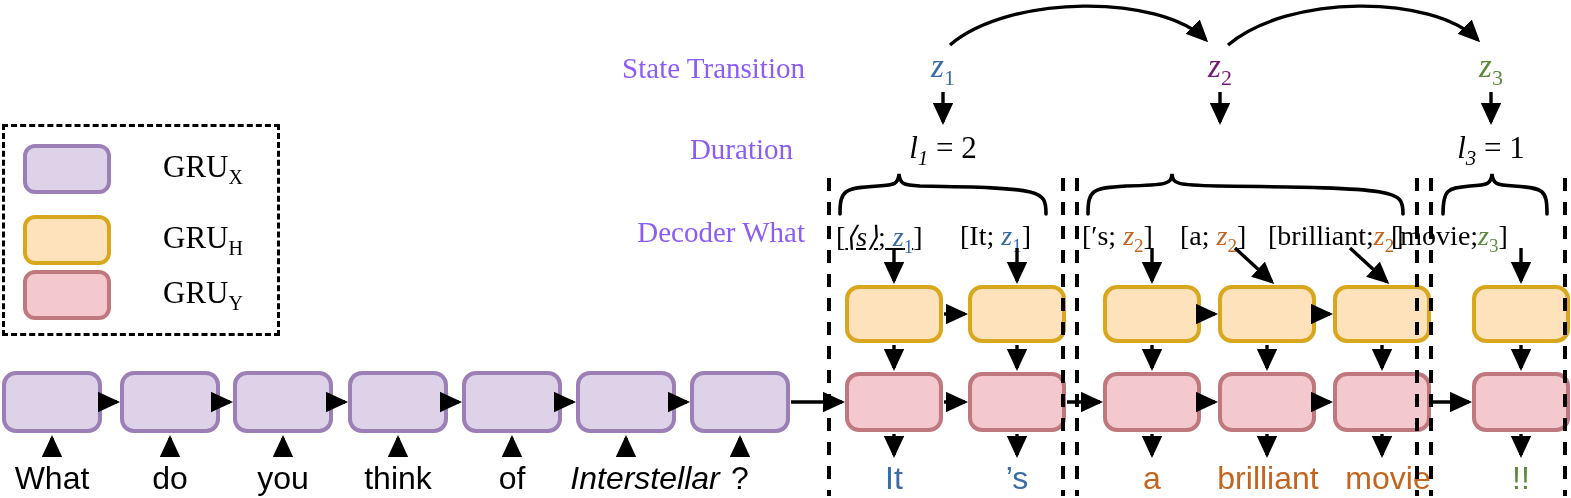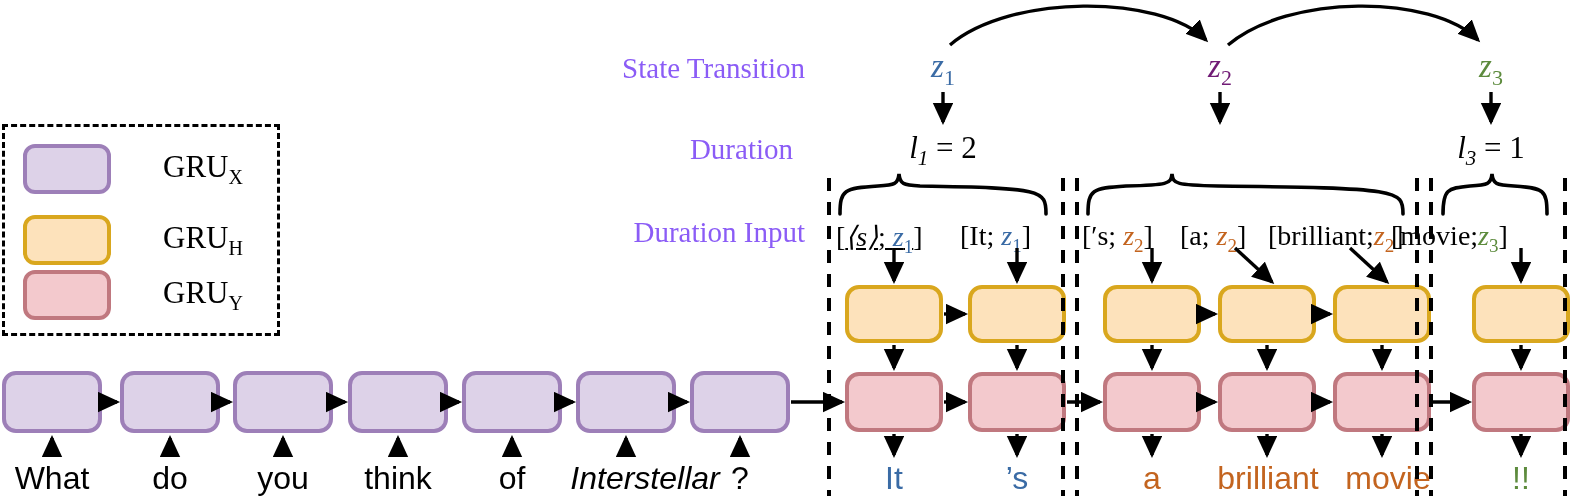--- a/index.html
+++ b/index.html
@@ -58,21 +58,21 @@
       <span class="legend-label"><span>GRU</span><sub>H</sub></span>
     </div>
     <div class="legend-row" style="top:143px;">
       <span class="legend-swatch" style="background:#f3c9cd;border:4px solid #c0787f;"></span>
       <span class="legend-label"><span>GRU</span><sub>Y</sub></span>
     </div>
   </div>
 
   <div class="rowlabel" style="left:455px;top:52px;width:350px;">State Transition</div>
   <div class="rowlabel" style="left:443px;top:133px;width:350px;">Duration</div>
-  <div class="rowlabel" style="left:455px;top:216px;width:350px;">Duration Input</div>
+  <div class="rowlabel" style="left:455px;top:216px;width:350px;">Decoder What</div>
 
   <div class="cell x" style="left:2px;  top:371px;width:100px;height:62px;"></div>
   <div class="cell x" style="left:120px;top:371px;width:100px;height:62px;"></div>
   <div class="cell x" style="left:233px;top:371px;width:100px;height:62px;"></div>
   <div class="cell x" style="left:348px;top:371px;width:100px;height:62px;"></div>
   <div class="cell x" style="left:462px;top:371px;width:100px;height:62px;"></div>
   <div class="cell x" style="left:576px;top:371px;width:100px;height:62px;"></div>
   <div class="cell x" style="left:690px;top:371px;width:100px;height:62px;"></div>
 
   <div class="word" style="left:120px;top:460px;width:100px;">do</div>

